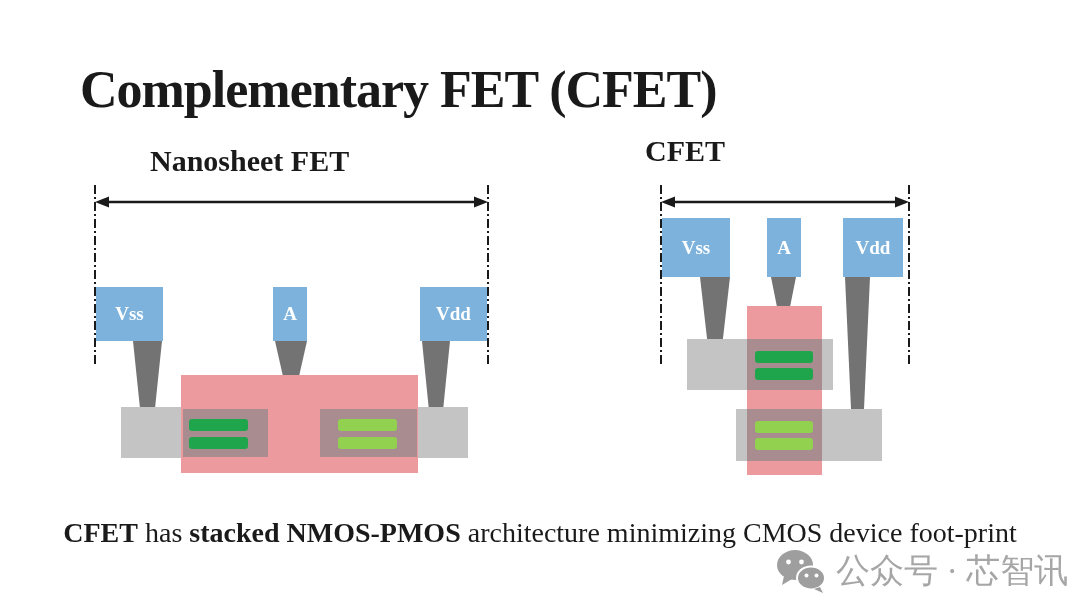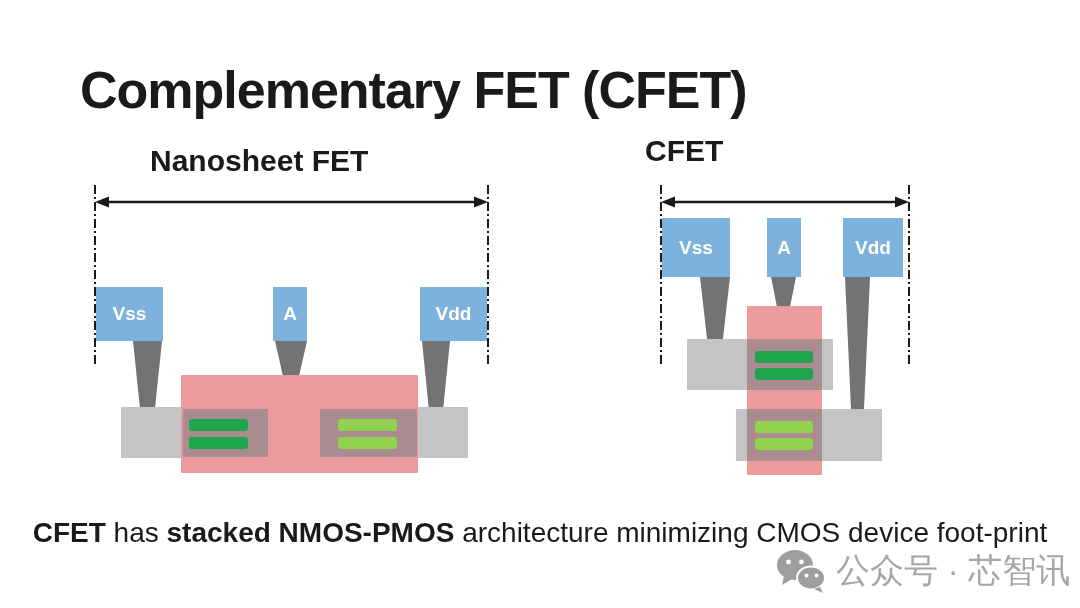--- a/index.html
+++ b/index.html
@@ -9,21 +9,21 @@
     --gate-pink:#ED9A9E;
     --overlap-mauve:#A98C90;
     --nmos-green-dark:#1FA64D;
     --pmos-green-light:#92D050;
     --text-black:#1A1A1A;
     --watermark-gray:#A6A6A6;
   }
   html,body{margin:0;padding:0;background:#ffffff;}
   .stage{
     position:relative;width:1080px;height:608px;background:#ffffff;overflow:hidden;
-    font-family:Liberation Sans, sans-serif;color:var(--text-black);
+    font-family:Liberation Serif, serif;color:var(--text-black);
   }
   .abs{position:absolute;}
   .slide-title{
     left:80px;top:60px;font-size:52px;font-weight:700;letter-spacing:-1px;white-space:nowrap;
   }
   .diagram-label{
     font-size:30px;font-weight:700;white-space:nowrap;
   }
   .dashdot{
     width:2px;

